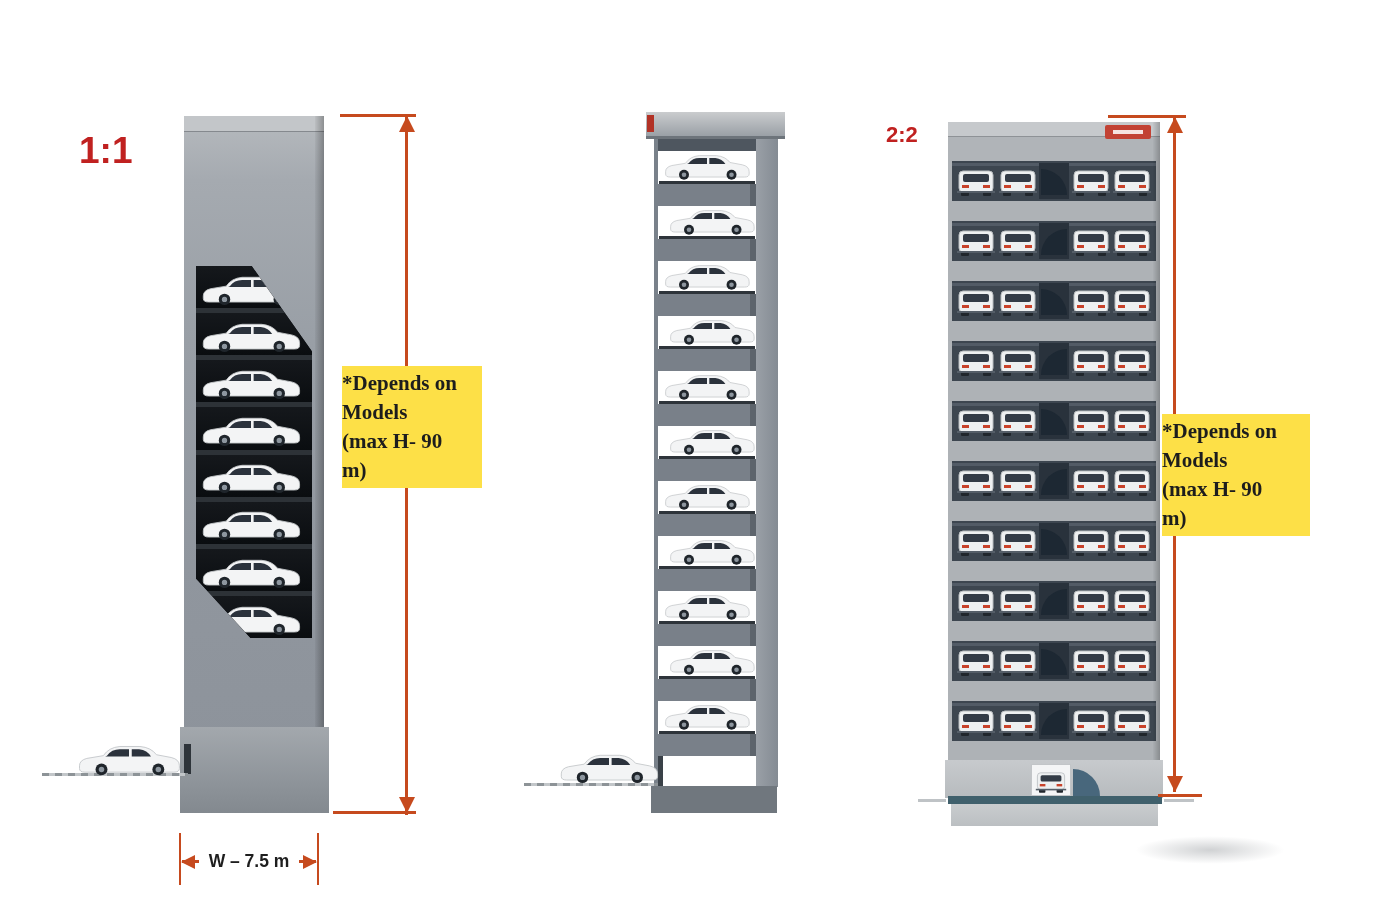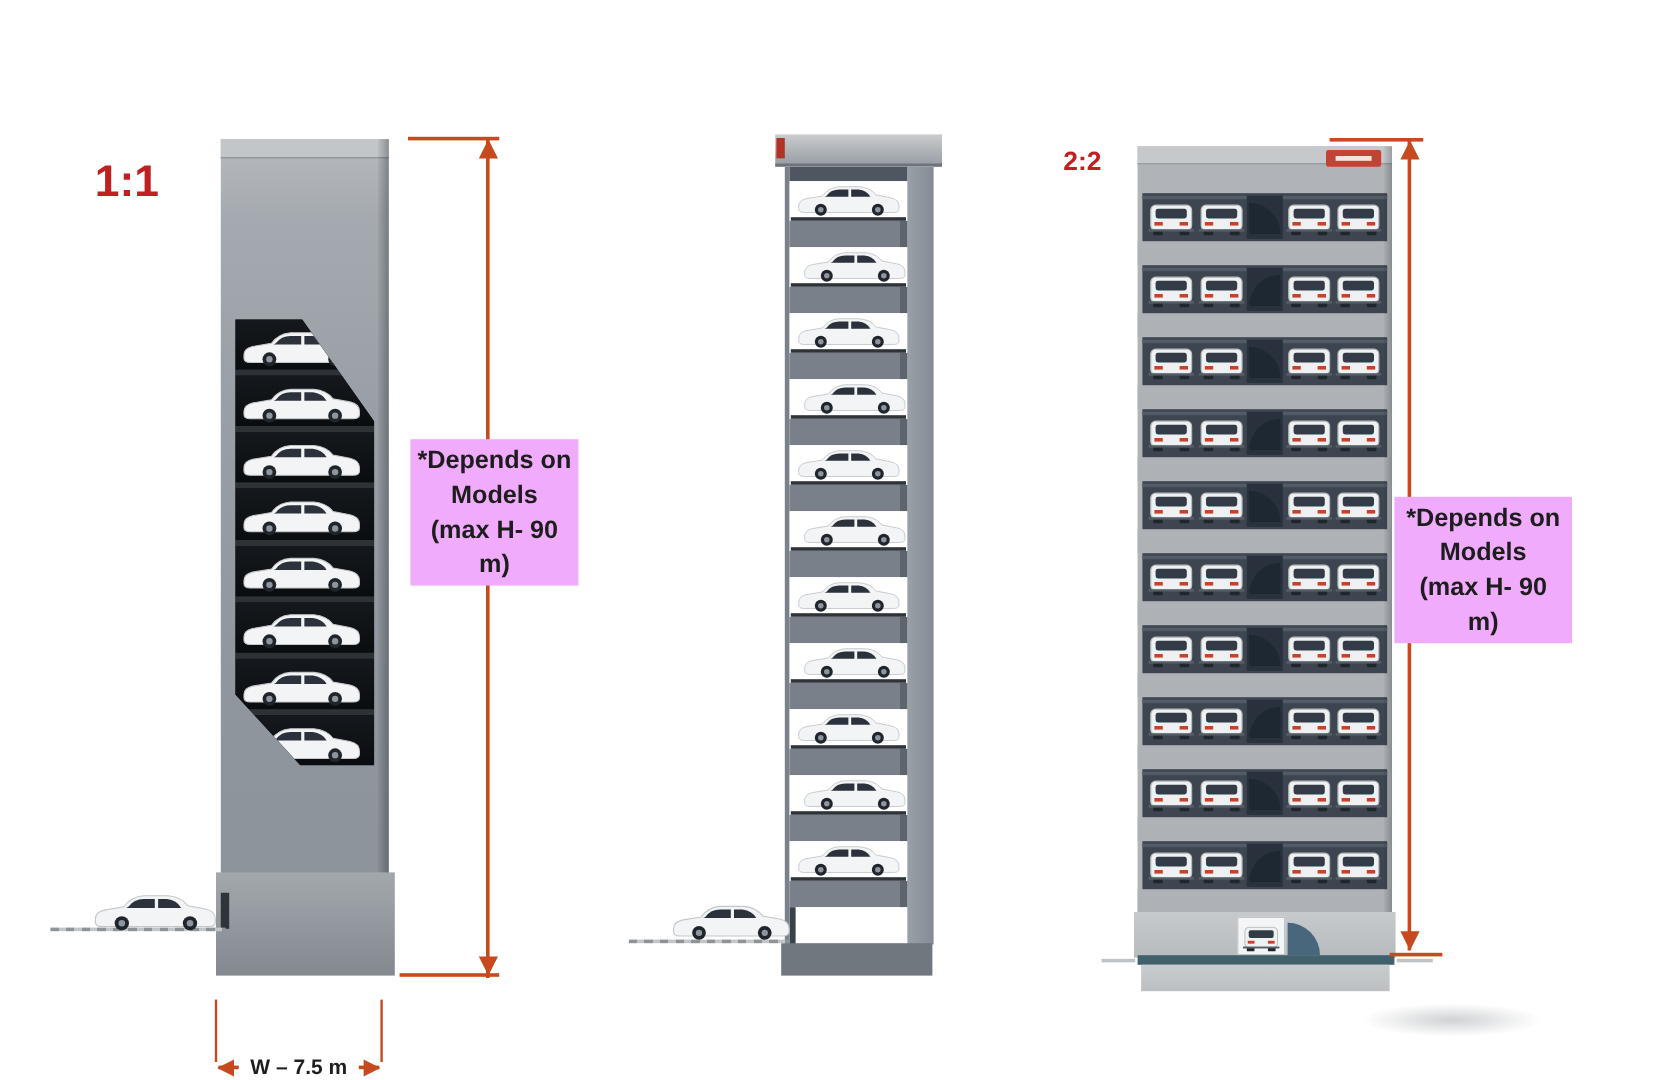--- a/index.html
+++ b/index.html
@@ -47,22 +47,22 @@
   .g2{left:524px;top:783px;width:134px;}
   .gcar{position:absolute;display:block;}
   .c1{left:74px;top:741px;width:110px;}
   .c2{left:556px;top:750px;width:106px;}
 
   
   .vbar{position:absolute;background:var(--c-dim);}
   .tri{position:absolute;width:0;height:0;}
   .tri.up{border-left:8px solid transparent;border-right:8px solid transparent;border-bottom:16px solid var(--c-dim);}
   .tri.down{border-left:8px solid transparent;border-right:8px solid transparent;border-top:16px solid var(--c-dim);}
-  .note{position:absolute;background:#f0abfc;text-align:center;font-weight:bold;font-size:21px;
-        line-height:29px;color:var(--c-note);z-index:6;padding:3px 0;}
+  .note{position:absolute;background:#fde047;text-align:left;font-weight:bold;font-size:21px;
+        line-height:29px;color:var(--c-note);z-index:6;padding:3px 0;font-family:Liberation Serif, serif;}
   .note span{display:block;}
 
   
   .mt-cap{position:absolute;left:646px;top:112px;width:139px;height:27px;
           background:linear-gradient(180deg,#caccce,#9aa0a6);border-bottom:3px solid #6d747b;}
   .mt-tab{position:absolute;left:1px;top:3px;width:7px;height:17px;background:#b23226;}
   .mt-shaft{position:absolute;left:654px;top:139px;width:124px;height:648px;background:#fff;}
   .mt-wall{position:absolute;right:0;top:0;width:22px;height:100%;
            background:linear-gradient(90deg,#9aa0a7,#848b93);}
   .mt-inner{position:absolute;left:0;top:0;right:22px;height:100%;border-left:4px solid #79818a;}
@@ -105,21 +105,21 @@
   .d1{left:918px;width:28px;} .d2{left:1164px;width:30px;}
   .rt-found{position:absolute;left:951px;top:804px;width:207px;height:22px;
             background:linear-gradient(180deg,#c9ccce,#bbbfc2);}
   .rt-shadow{position:absolute;left:1135px;top:836px;width:150px;height:28px;
              background:radial-gradient(ellipse at center,rgba(120,125,130,.35),rgba(120,125,130,0) 70%);}
 
   
   .dimh{position:absolute;height:54px;}
   .dimh .tick{position:absolute;top:0;width:2px;height:52px;background:var(--c-dim);}
   .dimh .tick.tl{left:0;} .dimh .tick.tr{right:0;}
-  .dimh .body{position:absolute;left:3px;right:3px;top:18px;display:flex;align-items:center;margin-top:28px;}
+  .dimh .body{position:absolute;left:3px;right:3px;top:18px;display:flex;align-items:center;}
   .dimh .arr{flex:1;height:3px;background:var(--c-dim);position:relative;}
   .dimh .arr.l::before{content:'';position:absolute;left:-1px;top:-5.5px;
         border-top:7px solid transparent;border-bottom:7px solid transparent;border-right:14px solid var(--c-dim);}
   .dimh .arr.r::after{content:'';position:absolute;right:-1px;top:-5.5px;
         border-top:7px solid transparent;border-bottom:7px solid transparent;border-left:14px solid var(--c-dim);}
   .dimh .lbl{padding:0 10px;font-weight:bold;font-size:17.5px;color:#1e1e1e;white-space:nowrap;}
 </style>
 </head>
 <body>
 

